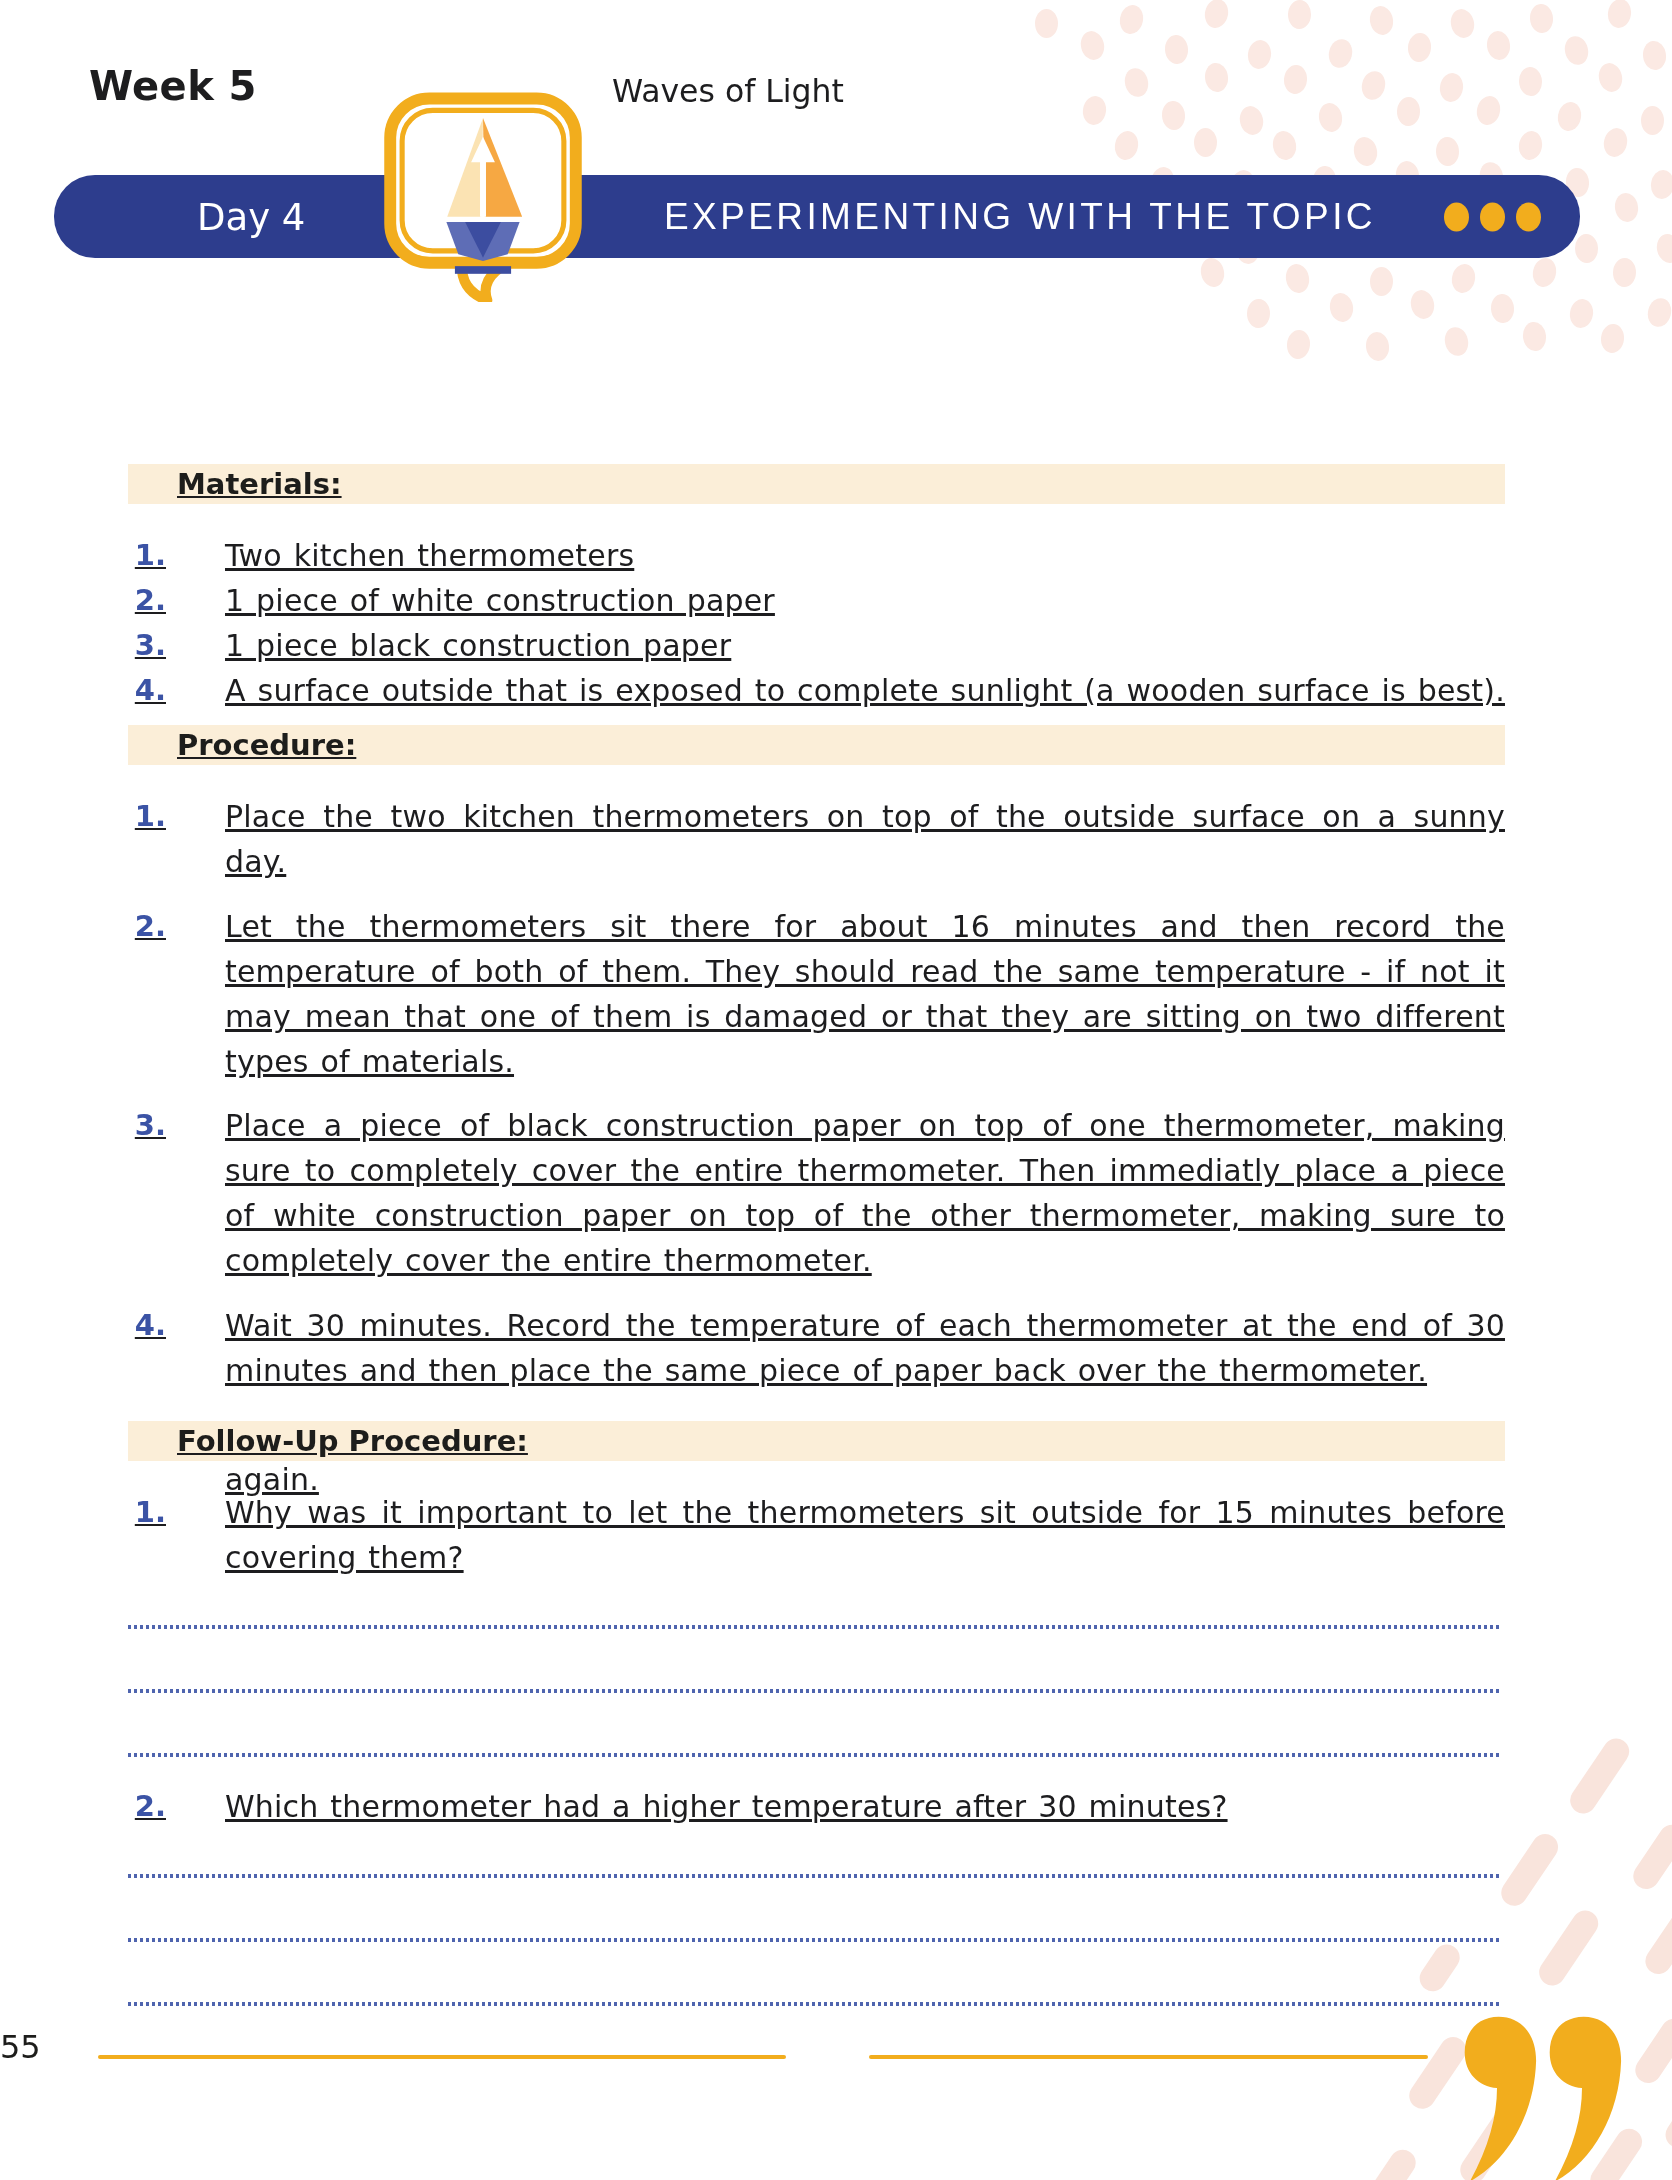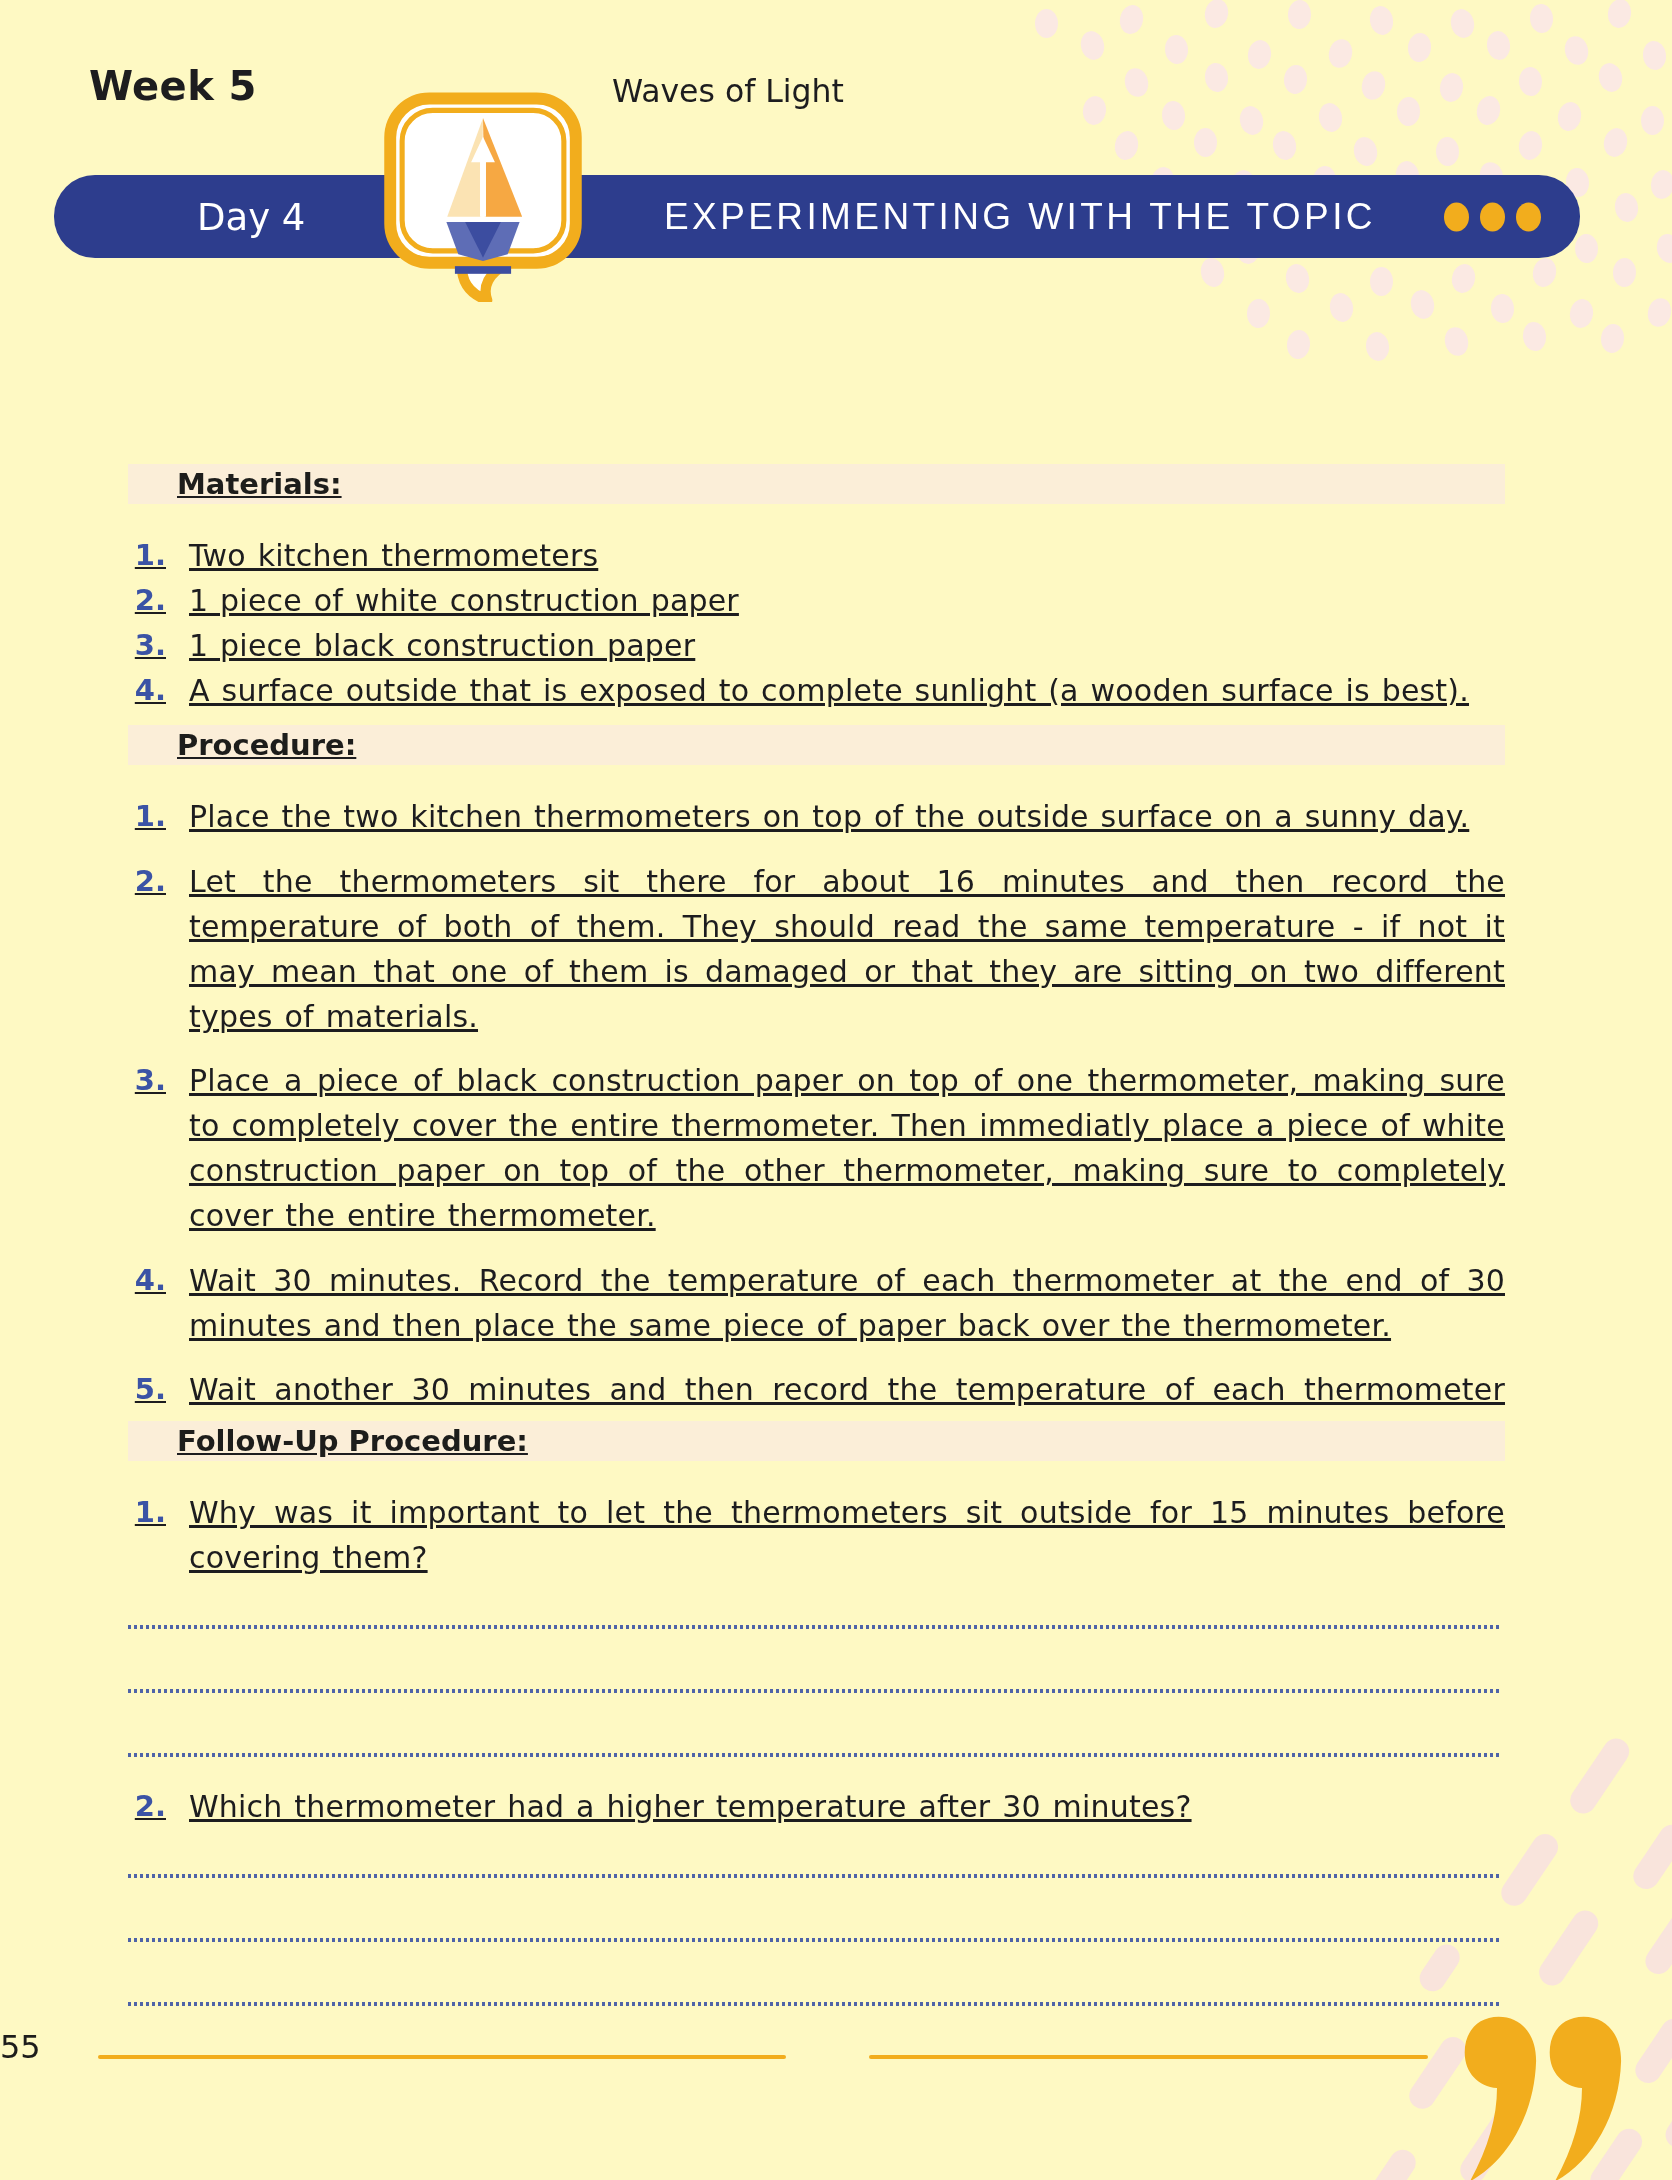--- a/index.html
+++ b/index.html
@@ -1,17 +1,17 @@
 <!DOCTYPE html>
 <html style="--blue: #2d3d8d; --yellow: #f2ad1d; --cream: #fbeed8; --number_blue: #3b53a5; --line_blue: #3b53a5; --text: #1d1d1f; --intro_gray: #8a8d90; --peach: #fbe9e3; --peach_dash: #f9e4dc; --boat_sail_light: #fbe3b3; --boat_sail_orange: #f6a843; --boat_hull_light: #5e6db6; --boat_hull_dark: #3c4da0;font-size:13.6px"><head>
 <meta charset="utf-8">
 <style>
   html,body{margin:0;padding:0;background:#e8e8e8;}
   .page{
-    position:relative;width:1672px;height:2181px;background:#fef9c3;overflow:hidden;
+    position:relative;width:1672px;height:2181px;background:#ffffff;overflow:hidden;
     font-family:"DejaVu Sans","Liberation Sans",sans-serif;color:var(--text,#1d1d1f);
   }
   
   .deco{position:absolute;inset:0;z-index:0;}
   .pdot{position:absolute;width:23px;height:29px;border-radius:50%;background:var(--peach,#fbe9e3);}
   .pdash{position:absolute;height:25.6px;border-radius:13.6px;background:var(--peach_dash,#fae5de);transform:rotate(-56deg);}
   .quotes{position:absolute;left:1463px;top:2015px;z-index:1;}
   
   .week{position:absolute;left:89px;top:63px;font-size:40px;font-weight:bold;letter-spacing:0.4px;z-index:2;}
   .topic{position:absolute;left:612px;top:73px;font-size:31.5px;font-weight:normal;z-index:2;}
@@ -32,21 +32,21 @@
   #section-procedure{top:725px;}
   #section-follow-up-questions{top:1421px;}
   .heading-bar{width:100%;height:40px;background:var(--cream,#fbeed8);display:flex;align-items:center;}
   .heading-label{padding-left:49px;font-size:29px;font-weight:bold;color:#1d1d1b;}
   .list{margin-top:29px;}
   .list-item{display:flex;align-items:flex-start;}
   .list.spaced .list-item{margin-bottom:19.6px;}
   .item-number{flex:0 0 61px;padding-left:6.8px;box-sizing:border-box;font-size:29px;font-weight:bold;
     color:var(--number_blue,#3b53a5);line-height:45px;}
   .item-text{flex:1;font-size:30px;line-height:45px;color:var(--text,#1d1d1f);
-    text-align:justify;letter-spacing:0.2px;word-spacing:2.1px;}
+    text-align:justify;letter-spacing:0.2px;word-spacing:2.1px;margin-left:36px;}
   .answer-block{width:100%;}
   .answer-line{height:64px;position:relative;}
   .answer-line.first{height:49px;}
   .answer-line::after{content:"";position:absolute;left:0;right:3.4px;bottom:0;height:4.3px;
     background:repeating-linear-gradient(90deg,var(--line_blue,#3b53a5) 0 2.6px,transparent 2.6px 6px);opacity:.9;}
   .answer-block + .list-item{margin-top:27px;}
   
   .footer-rule{position:absolute;height:4.3px;border-radius:2.6px;background:var(--yellow,#f2ad1d);top:2055px;z-index:2;}
   .footer-rule.left{left:98px;width:688px;}
   .footer-rule.right{left:869px;width:559px;}

